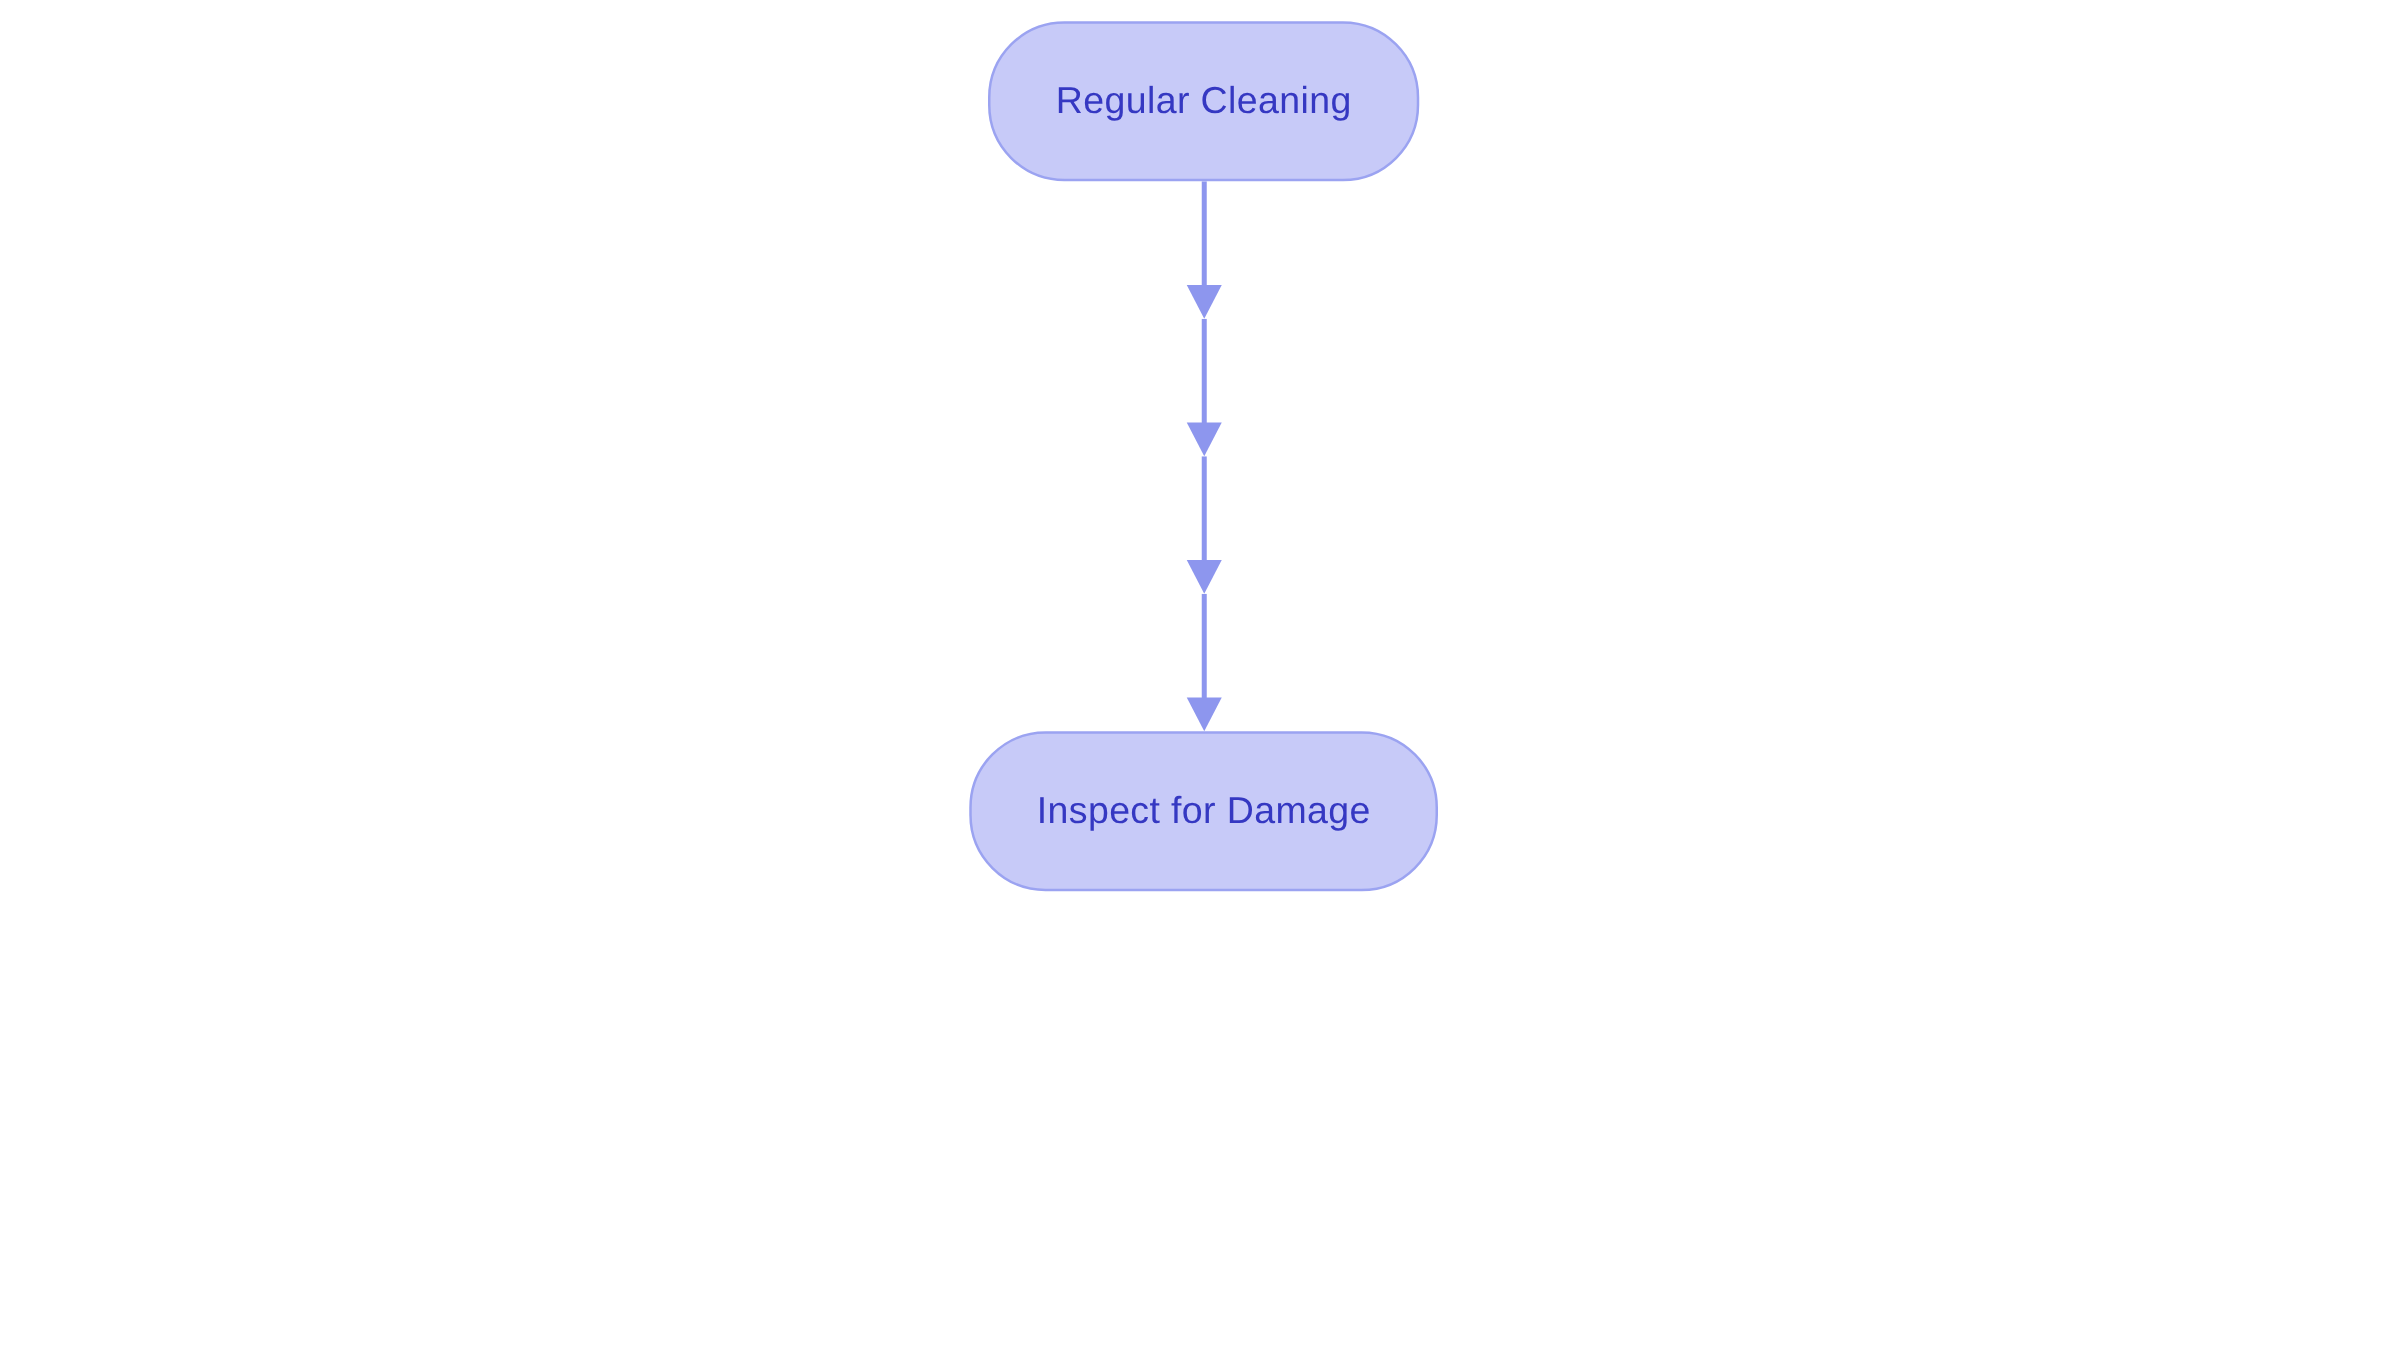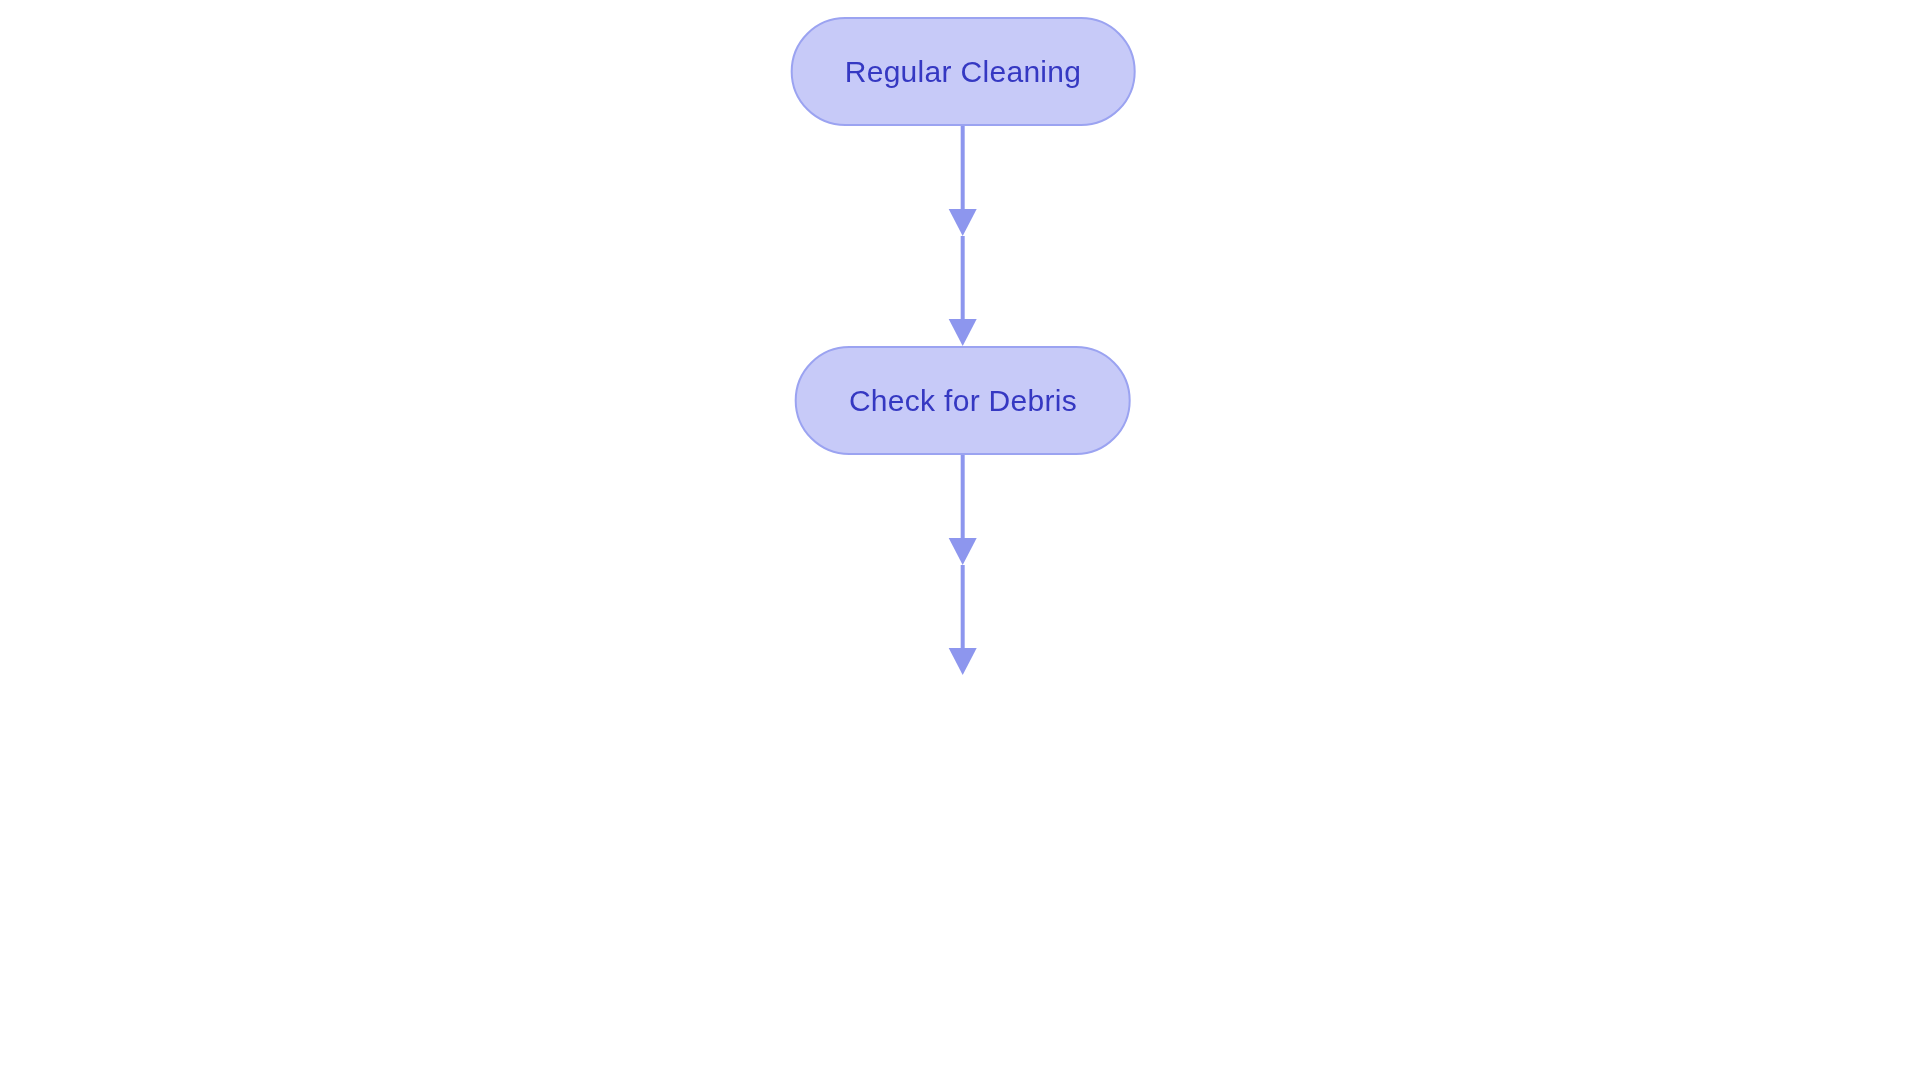--- a/index.html
+++ b/index.html
@@ -25,21 +25,21 @@
   .flow {
     position: absolute;
     left: 963px;
     top: 17px;
     transform: translateX(-50%);
     display: flex;
     flex-direction: column;
     align-items: center;
   }
   .node {
-    height: 109px;
+    height: 128px;
     min-width: 270px;
     padding: 0 52px;
     border-radius: 61px;
     background: var(--node-fill);
     border: 2px solid var(--node-border);
     color: var(--node-text);
     font-size: 30px;
     font-weight: 500;
     letter-spacing: 0.3px;
     display: flex;
@@ -70,30 +70,30 @@
       <line x1="15" y1="0" x2="15" y2="84"></line>
       <polygon points="1,83 29,83 15,110"></polygon>
     </svg>
 
 
     <svg class="connector" viewBox="0 0 30 110" xmlns="http://www.w3.org/2000/svg" aria-hidden="true">
       <line x1="15" y1="0" x2="15" y2="84"></line>
       <polygon points="1,83 29,83 15,110"></polygon>
     </svg>
 
-    <div class="node">
-      <span>Check for Debris</span>
-    </div>
 
     <svg class="connector" viewBox="0 0 30 110" xmlns="http://www.w3.org/2000/svg" aria-hidden="true">
       <line x1="15" y1="0" x2="15" y2="84"></line>
       <polygon points="1,83 29,83 15,110"></polygon>
     </svg>
 
 
     <svg class="connector" viewBox="0 0 30 110" xmlns="http://www.w3.org/2000/svg" aria-hidden="true">
       <line x1="15" y1="0" x2="15" y2="84"></line>
       <polygon points="1,83 29,83 15,110"></polygon>
     </svg>
 
+    <div class="node">
+      <span>Inspect for Damage</span>
+    </div>
 
   </div>
 </div>
 
 </body></html>

